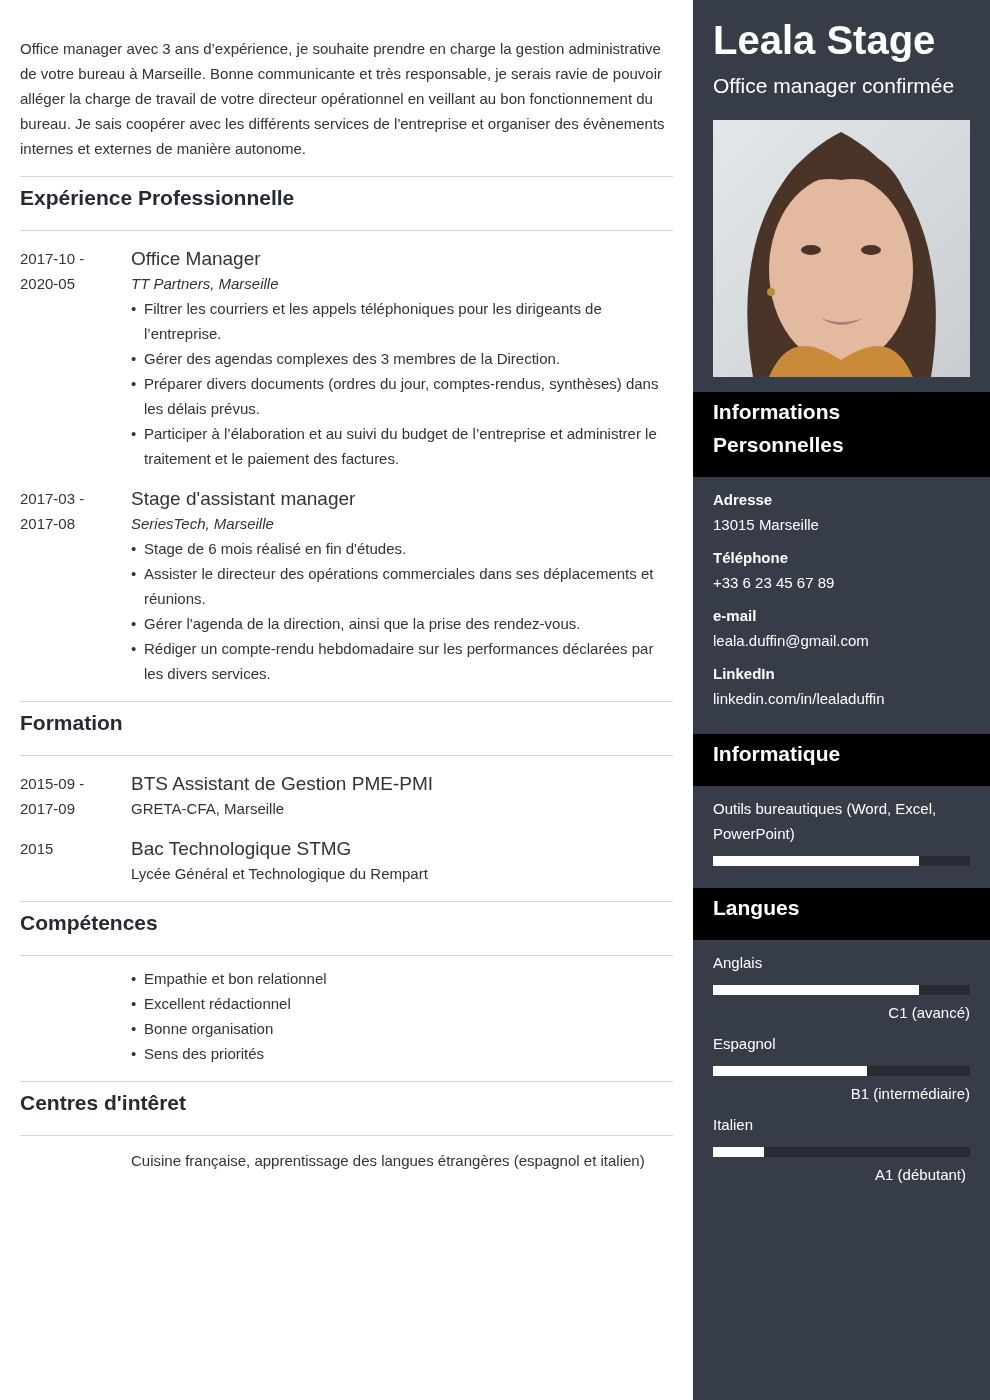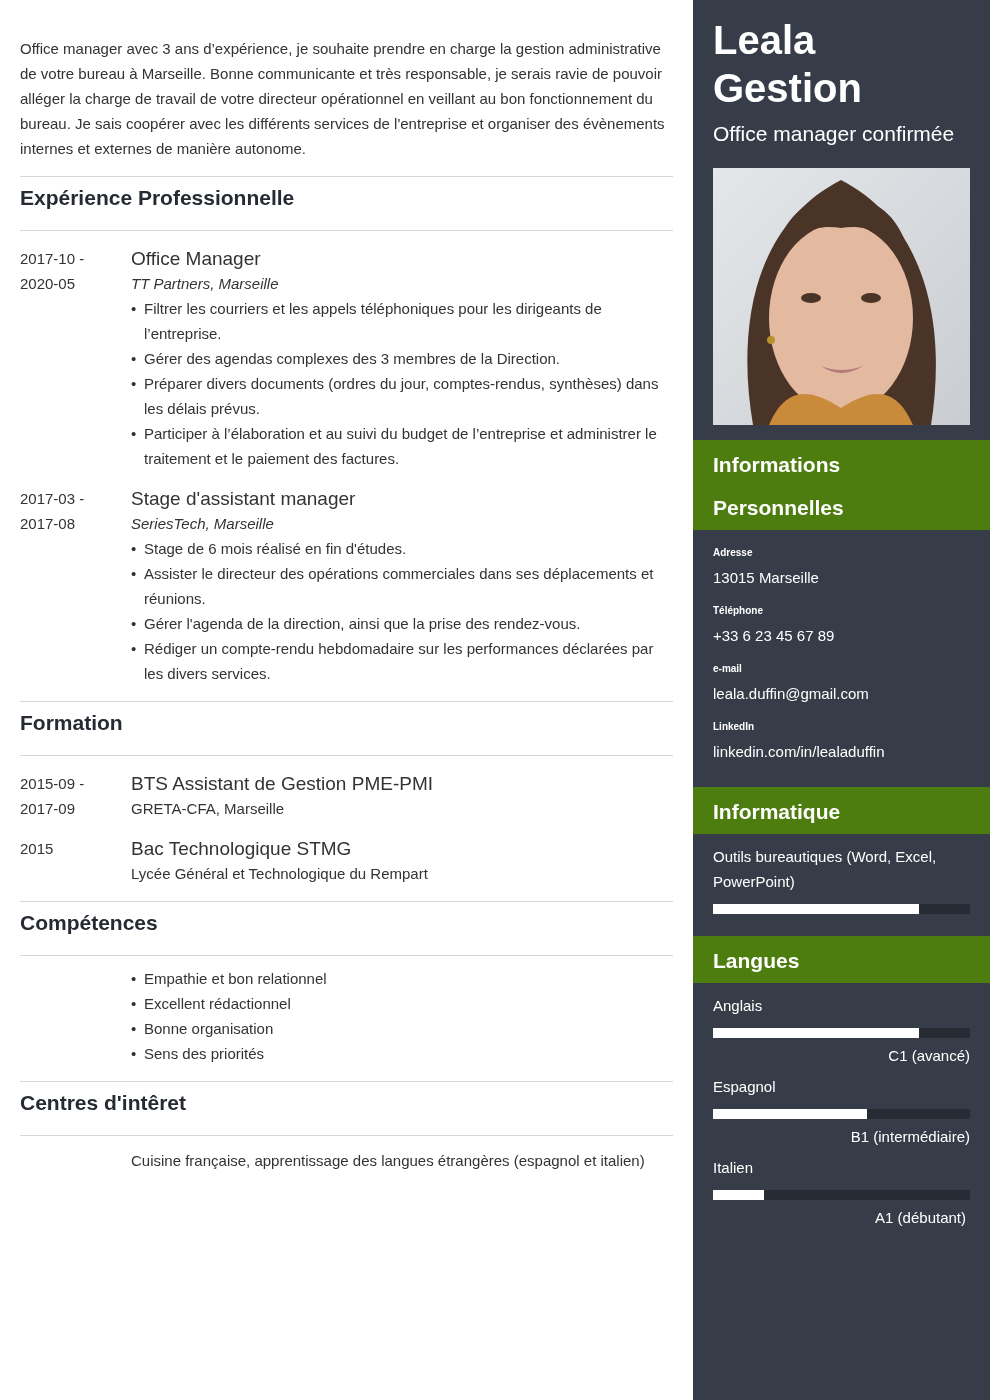--- a/index.html
+++ b/index.html
@@ -22,23 +22,23 @@
   ul.bullets li { position: relative; padding-left: 13px; font-size: 15px; line-height: 25px; color: #333; }
   ul.bullets li::before { content: "•"; position: absolute; left: 0; top: 0; }
 
   .skills { margin-left: 111px; margin-top: 10px; }
   .interests { margin-left: 111px; margin-top: 12px; font-size: 15px; line-height: 25px; }
 
   .sidebar { position: absolute; left: 693px; top: 0; width: 297px; height: 1400px; background: #373d48; color: #ffffff; }
   .name { padding: 16px 20px 0 20px; font-size: 40px; font-weight: bold; line-height: 48px; }
   .role { padding: 8px 20px 0 20px; font-size: 21px; line-height: 28px; }
   .photo { margin: 20px 20px 0 20px; width: 257px; height: 257px; overflow: hidden; background: #d8dcdf; position: relative; }
-  .side-head { background: #4d7c0f; padding: 3px 20px 1px 20px; font-size: 21px; font-weight: bold; line-height: 43px; }
+  .side-head { background: #000000; padding: 3px 20px 16px 20px; font-size: 21px; font-weight: bold; line-height: 33px; }
   .side-content { padding: 10px 20px 15px 20px; }
-  .info-label { font-size: 10px; font-weight: bold; line-height: 25px; margin-top: 0; }
+  .info-label { font-size: 15px; font-weight: bold; line-height: 25px; margin-top: 0; }
   .info-value { font-size: 15px; line-height: 25px; margin-bottom: 8px; }
   .bar { height: 10px; background: #272b33; position: relative; margin-top: 10px; }
   .bar .fill { position: absolute; left: 0; top: 0; bottom: 0; background: #ffffff; }
   .lang-name { font-size: 15px; line-height: 25px; }
   .lang-level { font-size: 15px; line-height: 25px; text-align: right; margin-top: 5px; margin-bottom: 6px; }
   .skill-text { font-size: 15px; line-height: 25px; }
 </style>
 </head>
 <body>
 
@@ -116,21 +116,21 @@
     </ul>
   </div>
 
   <div class="section">
     <div class="section-title">Centres d'intêret</div>
     <div class="interests">Cuisine française, apprentissage des langues étrangères (espagnol et italien)</div>
   </div>
 </div>
 
 <div class="sidebar">
-  <div class="name">Leala Gestion</div>
+  <div class="name">Leala Stage</div>
   <div class="role">Office manager confirmée</div>
 
   <div class="photo">
     <svg width="257" height="257" viewBox="0 0 257 257">
       <defs>
         <linearGradient id="bg" x1="0" y1="0" x2="1" y2="1">
           <stop offset="0" stop-color="#e4e7ea"></stop>
           <stop offset="1" stop-color="#c9cdd1"></stop>
         </linearGradient>
       </defs>

